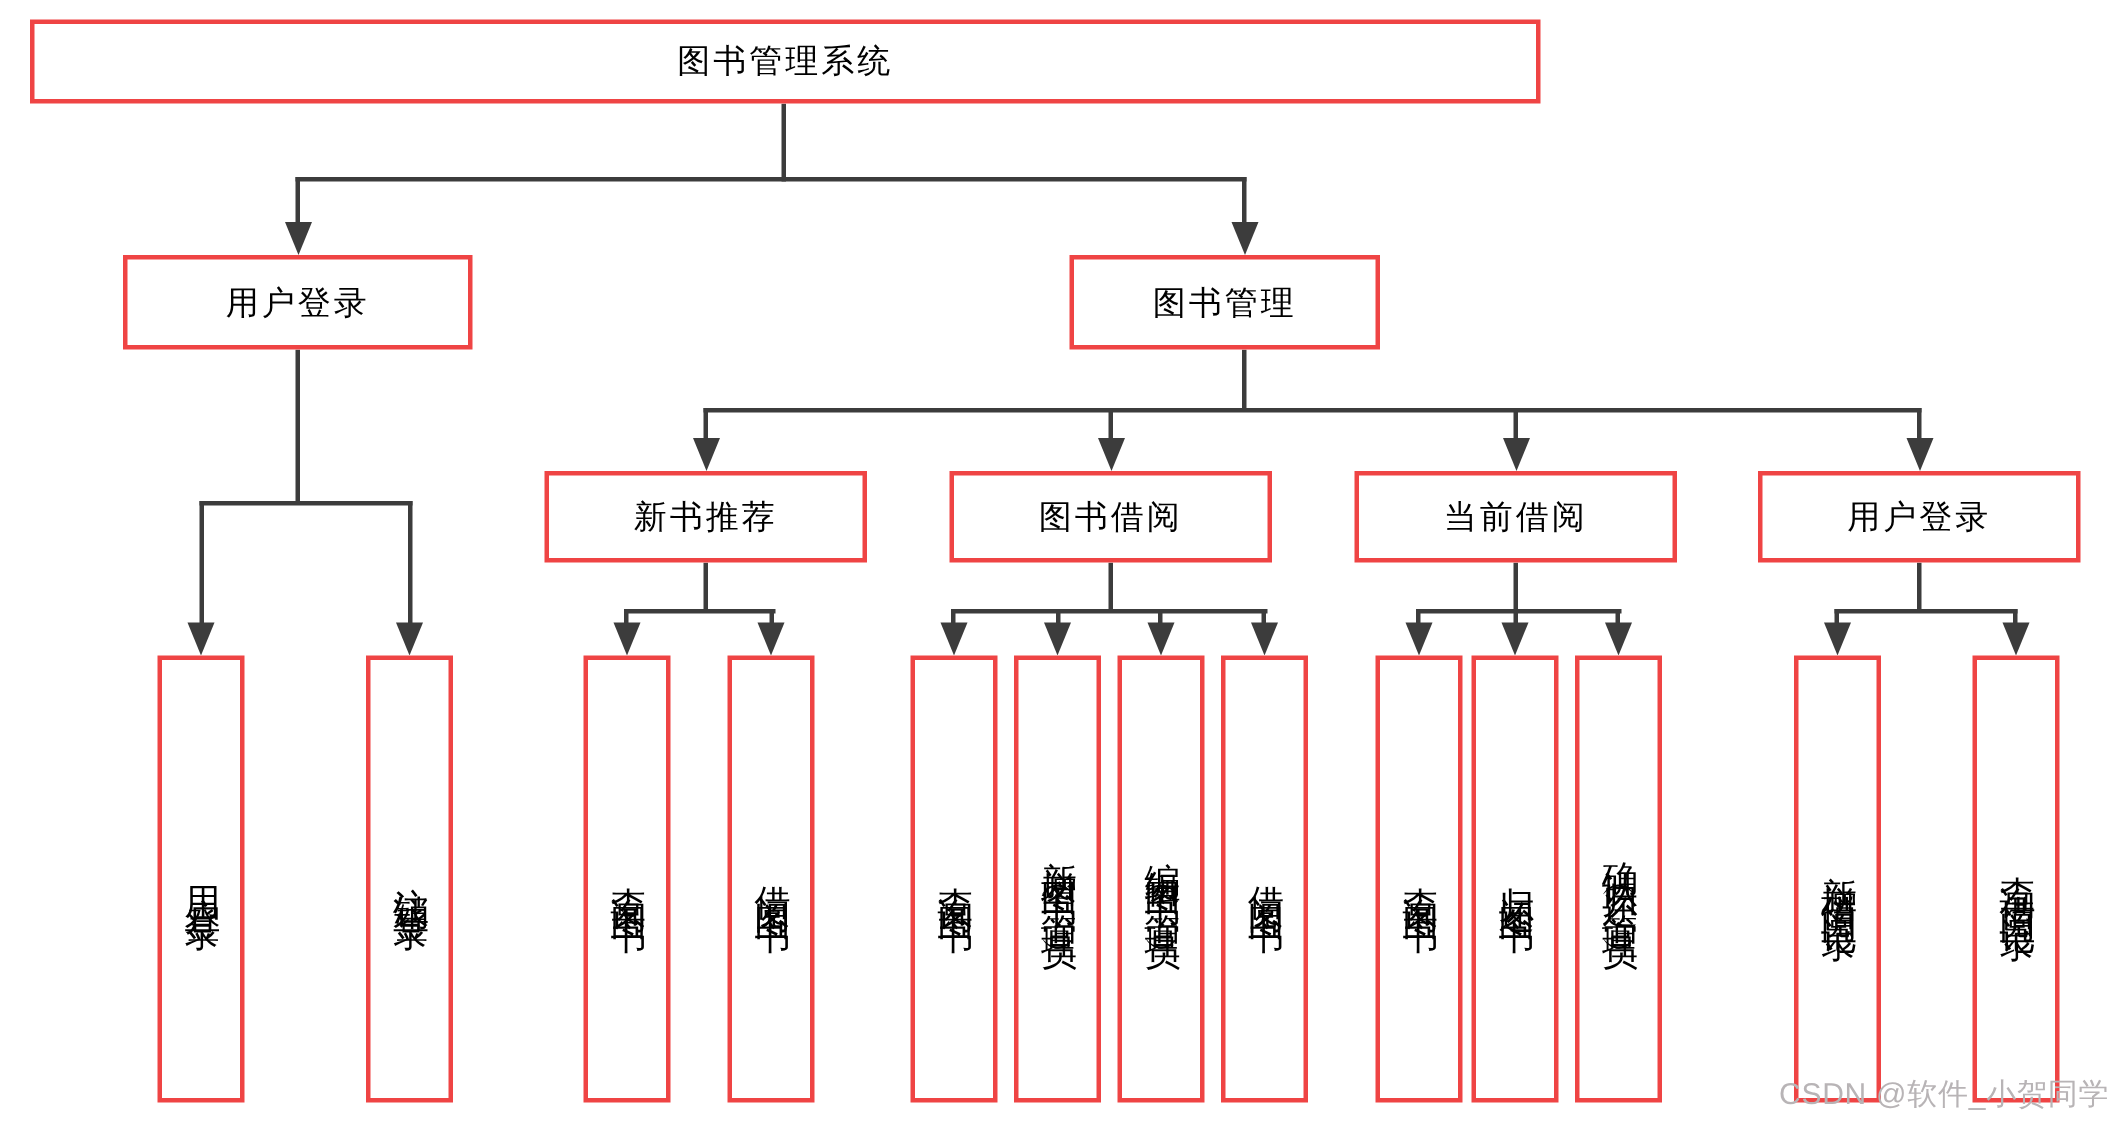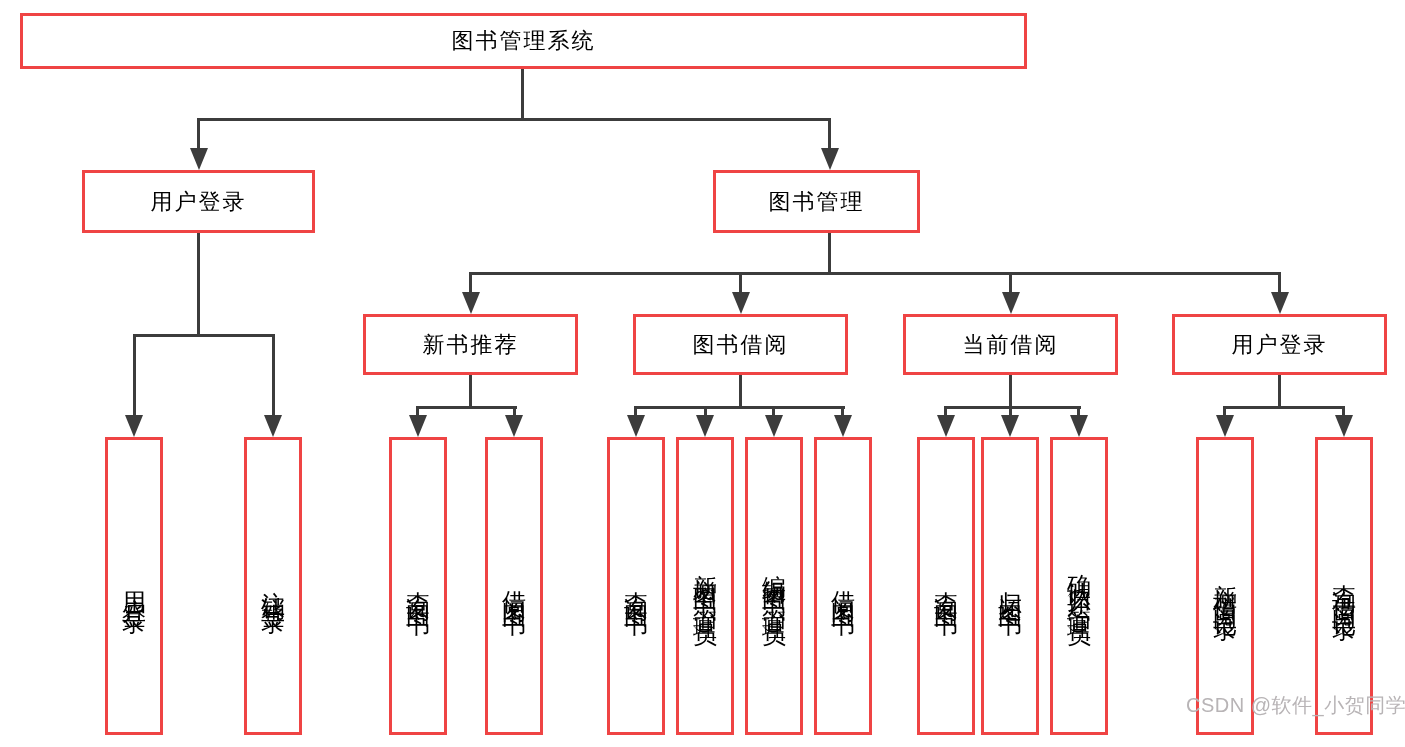--- a/index.html
+++ b/index.html
@@ -19,21 +19,21 @@
     font-size:24px;letter-spacing:7px;line-height:1;
   }
   .vl{position:absolute;width:3px;background:#3c3c3c;z-index:1;}
   .hl{position:absolute;height:3px;background:#3c3c3c;z-index:1;}
   .arr{
     position:absolute;width:0;height:0;z-index:1;
     border-left:9px solid transparent;border-right:9px solid transparent;
     border-top:22px solid #3c3c3c;
   }
   .watermark{
-    position:absolute;left:1186px;top:692px;z-index:6;
+    position:absolute;left:1186px;top:716px;z-index:6;
     font-size:20px;color:#b8b4b6;white-space:nowrap;letter-spacing:0.5px;
   }
 </style>
 </head>
 <body>
 
 <div class="canvas">
 
   <div class="box hbox" style="left:20px;top:13px;width:1007px;height:56px">图书管理系统</div>
 

